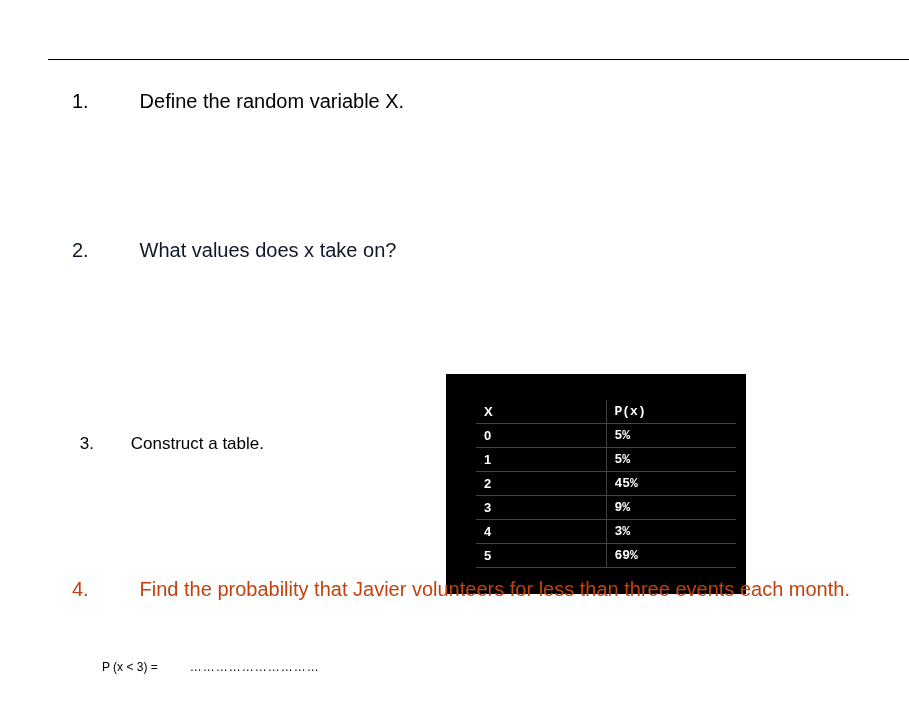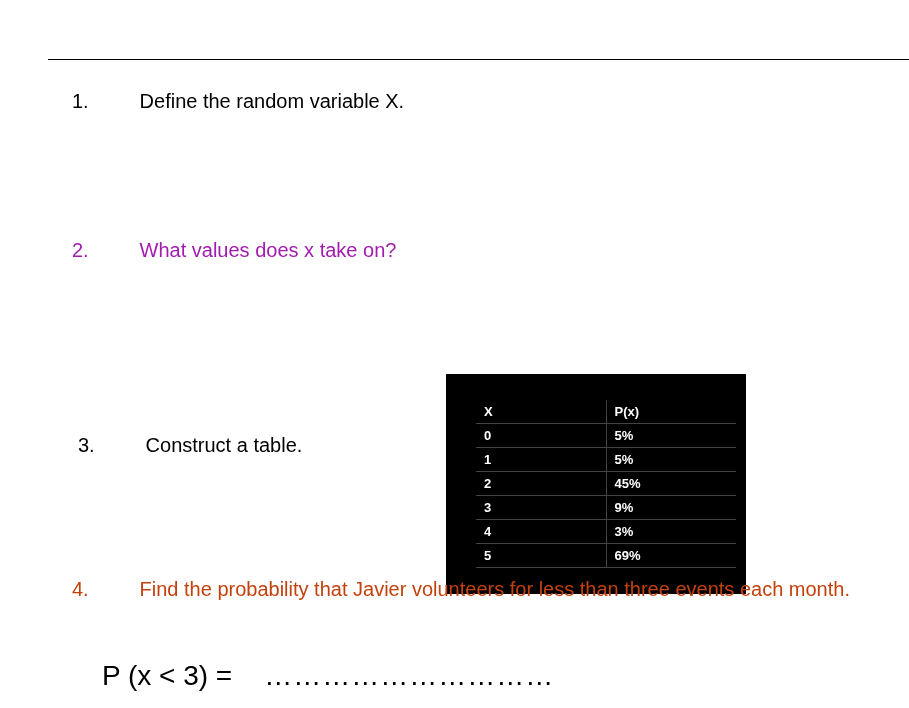--- a/index.html
+++ b/index.html
@@ -30,32 +30,33 @@
     }
     .q1-num {
       display: inline-block;
       width: 30px;
     }
     .q2 {
       position: absolute;
       top: 175px;
       left: 8px;
       font-size: 20px;
-      color: #a21caf;
+      color: #0f172a;
     }
     .q2-num {
       display: inline-block;
       width: 30px;
     }
     .q3 {
       position: absolute;
       top: 370px;
-      left: 14px;
-      font-size: 20px;
+      left: 0;
+      font-size: 17px;
       color: #000;
+      text-align: right;
     }
     .q3-num {
       display: inline-block;
       width: 30px;
     }
     .table-wrap {
       position: absolute;
       top: 326px;
       left: 398px;
       width: 300px;
@@ -77,37 +78,38 @@
     .prob-table tr:first-child td {
       border-top: none;
     }
     .prob-table td:first-child {
       width: 50%;
       border-left: none;
     }
     .prob-table td:last-child {
       width: 50%;
       border-right: none;
+      font-family: Liberation Mono, monospace;
     }
     .q4 {
       position: absolute;
       top: 514px;
       left: 8px;
       font-size: 20px;
       color: #c2410c;
     }
     .q4-num {
       display: inline-block;
       width: 30px;
     }
     .answer4 {
       position: absolute;
       top: 612px;
       left: 38px;
-      font-size: 28px;
+      font-size: 12px;
       color: #000;
     }
     .dots {
       letter-spacing: 1px;
     }
   </style>
 </head>
 <body>
 
 <div class="top-border"></div>

